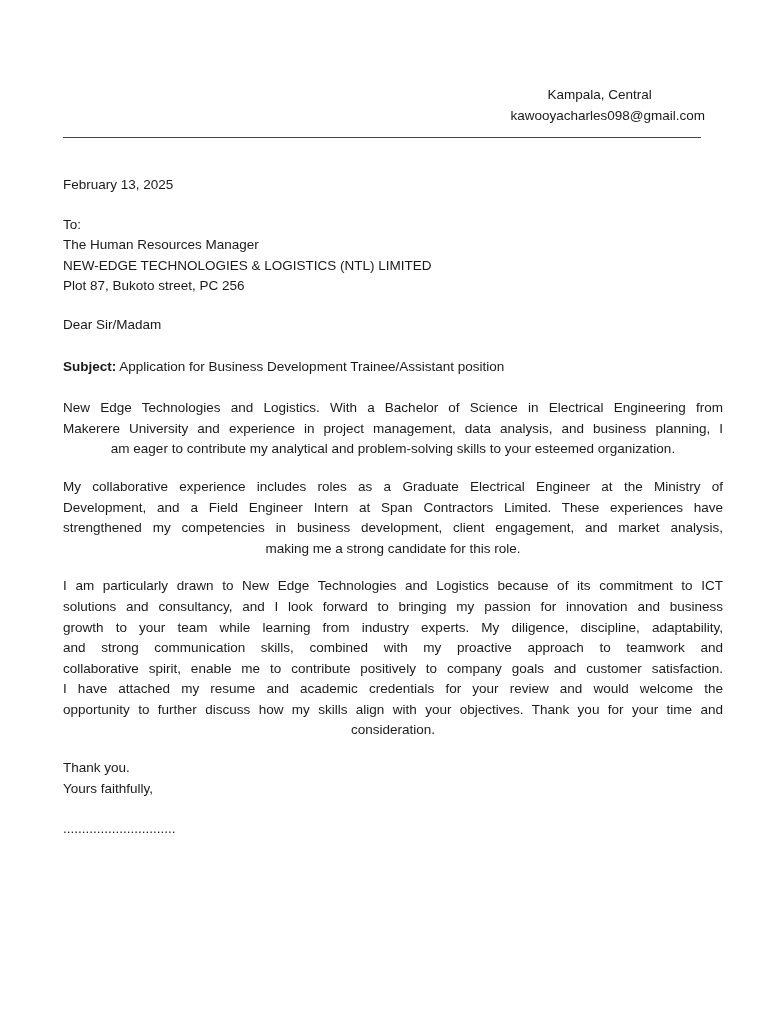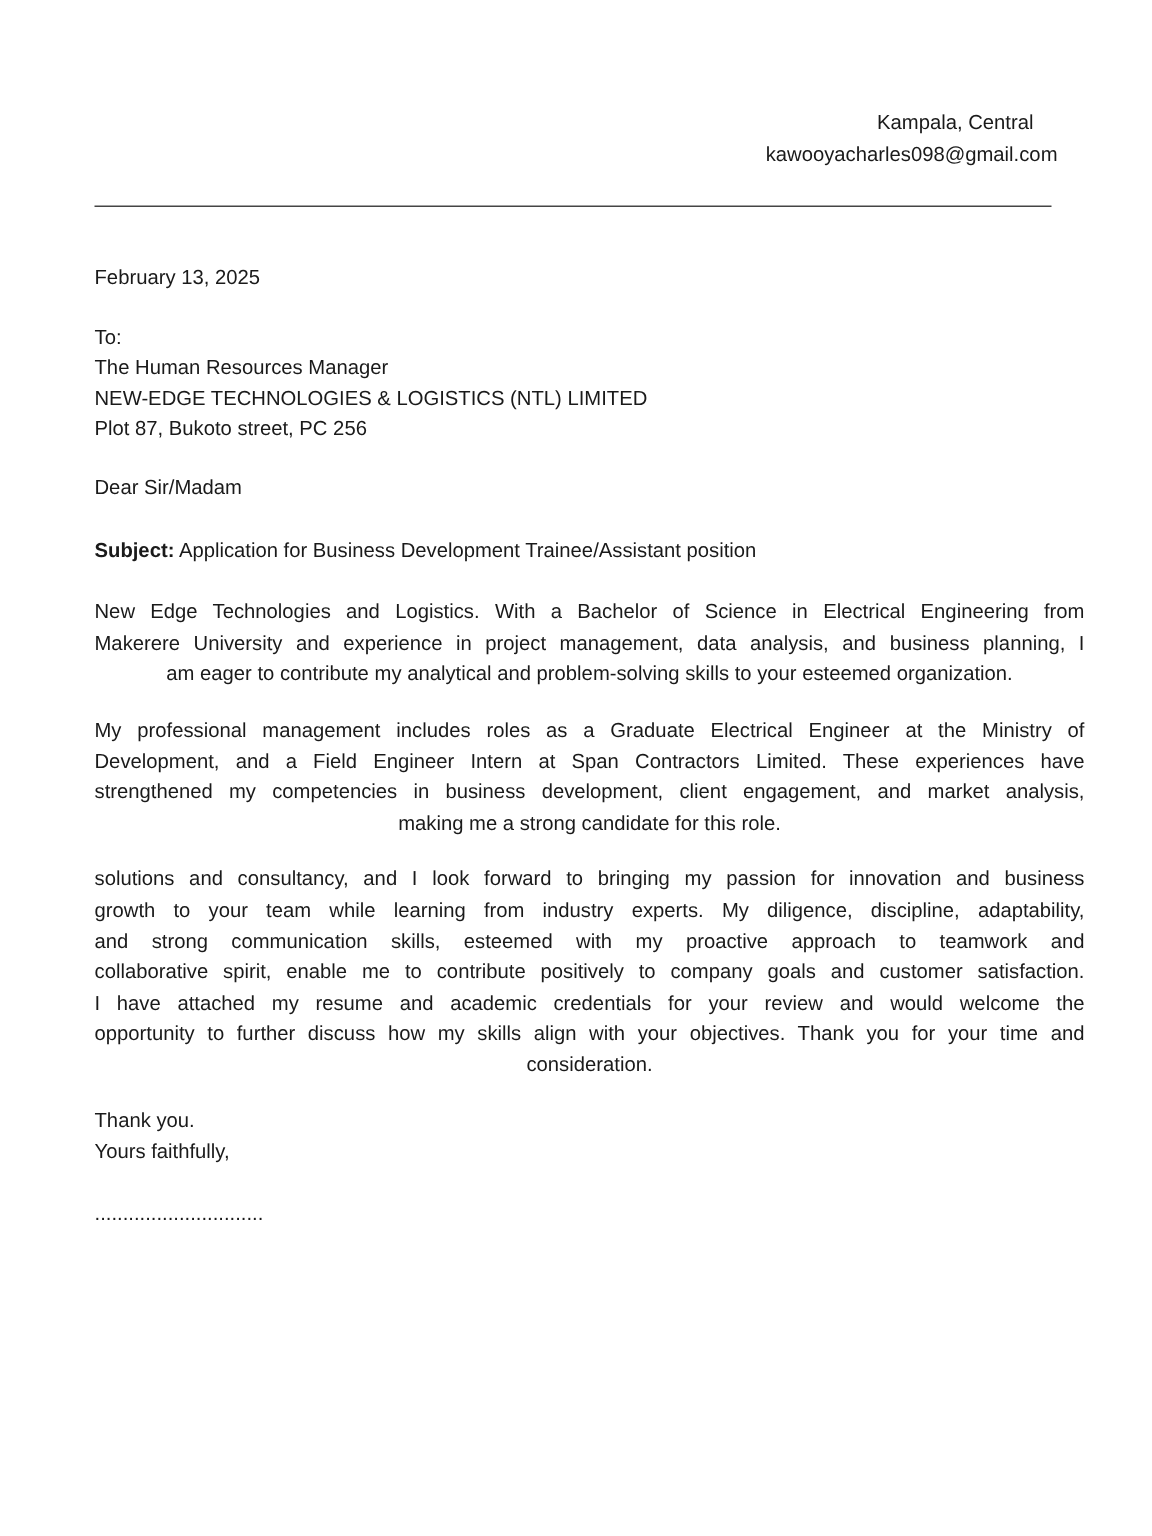--- a/index.html
+++ b/index.html
@@ -2,21 +2,21 @@
 <html><head>
 <meta charset="utf-8">
 <style>
   html, body { margin: 0; padding: 0; background: #ffffff; }
   body {
     width: 768px; height: 1024px; position: relative; overflow: hidden;
     font-family: "Liberation Sans", sans-serif; color: #1a1a1a;
     font-size: 13.5px; line-height: 20.6px;
   }
   .header {
-    position: absolute; right: 63px; top: 72px; text-align: right;
+    position: absolute; right: 63px; top: 85px; text-align: center;
   }
   .header .line { display: block; white-space: nowrap; }
   .header .l1 { padding-right: 16px; }
   .header .l2 { padding-right: 11px; }
   .rule {
     position: absolute; left: 63px; top: 137px; width: 638px; height: 0;
     border-top: 1.3px solid #444;
   }
   .body {
     position: absolute; left: 63px; top: 175px; width: 660px;
@@ -57,31 +57,32 @@
   <div class="gap" style="height:21px"></div>
 
   <div class="para">
     <span class="jl">New Edge Technologies and Logistics. With a Bachelor of Science in Electrical Engineering from</span>
     <span class="jl">Makerere University and experience in project management, data analysis, and business planning, I</span>
     <span class="ll">am eager to contribute my analytical and problem-solving skills to your esteemed organization.</span>
   </div>
   <div class="gap" style="height:17px"></div>
 
   <div class="para">
-    <span class="jl">My professional management includes roles as a Graduate Electrical Engineer at the Ministry of</span>
+    <span class="jl">My collaborative experience includes roles as a Graduate Electrical Engineer at the Ministry of</span>
     <span class="jl">Development, and a Field Engineer Intern at Span Contractors Limited. These experiences have</span>
     <span class="jl">strengthened my competencies in business development, client engagement, and market analysis,</span>
     <span class="ll">making me a strong candidate for this role.</span>
   </div>
   <div class="gap" style="height:17px"></div>
 
   <div class="para">
+    <span class="jl">I am particularly drawn to New Edge Technologies and Logistics because of its commitment to ICT</span>
     <span class="jl">solutions and consultancy, and I look forward to bringing my passion for innovation and business</span>
     <span class="jl">growth to your team while learning from industry experts. My diligence, discipline, adaptability,</span>
-    <span class="jl">and strong communication skills, esteemed with my proactive approach to teamwork and</span>
+    <span class="jl">and strong communication skills, combined with my proactive approach to teamwork and</span>
     <span class="jl">collaborative spirit, enable me to contribute positively to company goals and customer satisfaction.</span>
     <span class="jl">I have attached my resume and academic credentials for your review and would welcome the</span>
     <span class="jl">opportunity to further discuss how my skills align with your objectives. Thank you for your time and</span>
     <span class="ll">consideration.</span>
   </div>
   <div class="gap" style="height:17px"></div>
 
   <div>
     <span class="line">Thank you.</span>
     <span class="line">Yours faithfully,</span>

